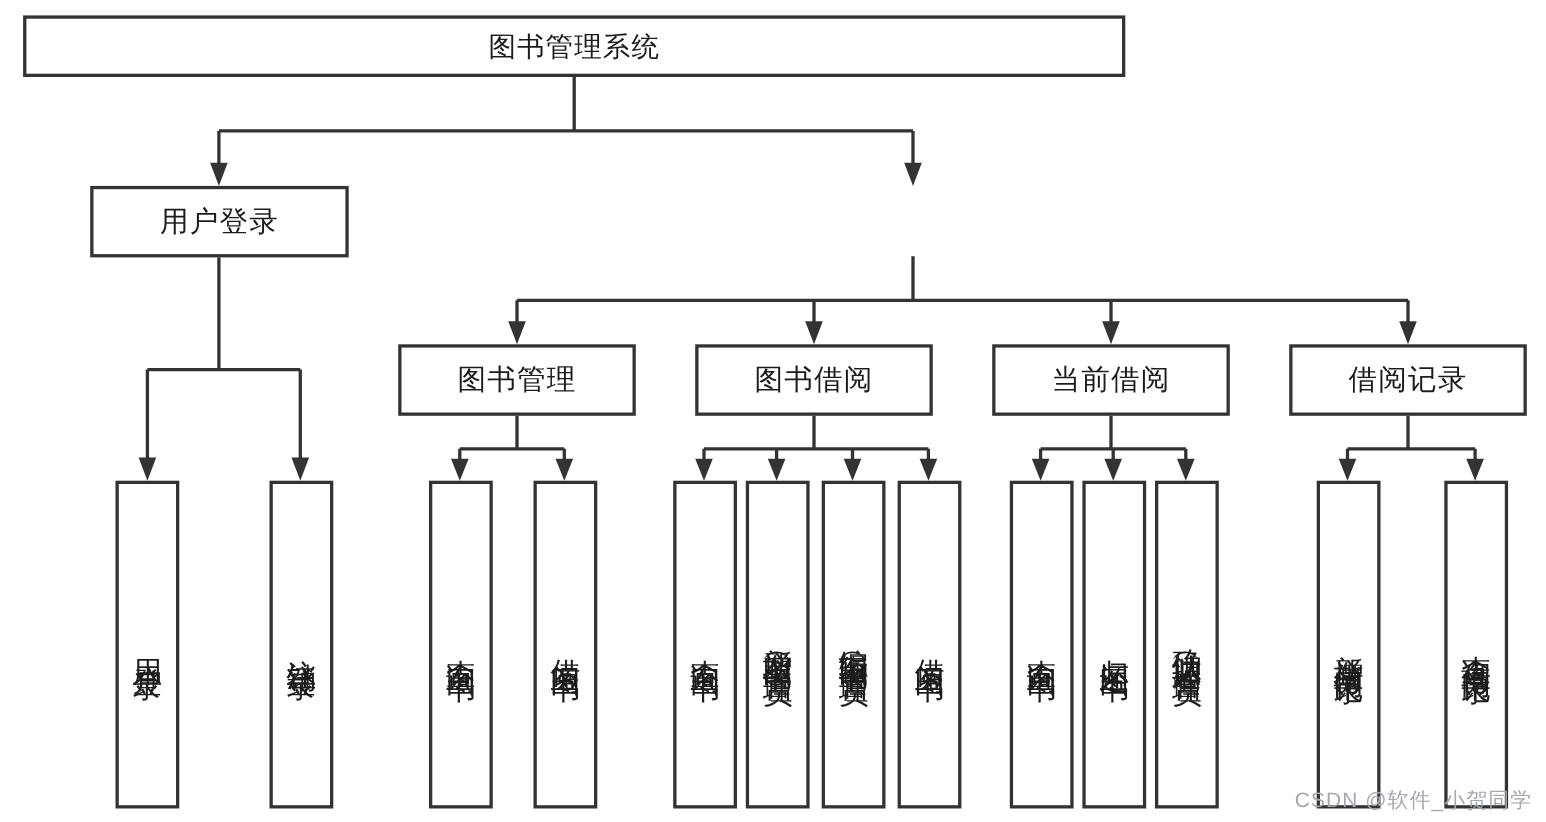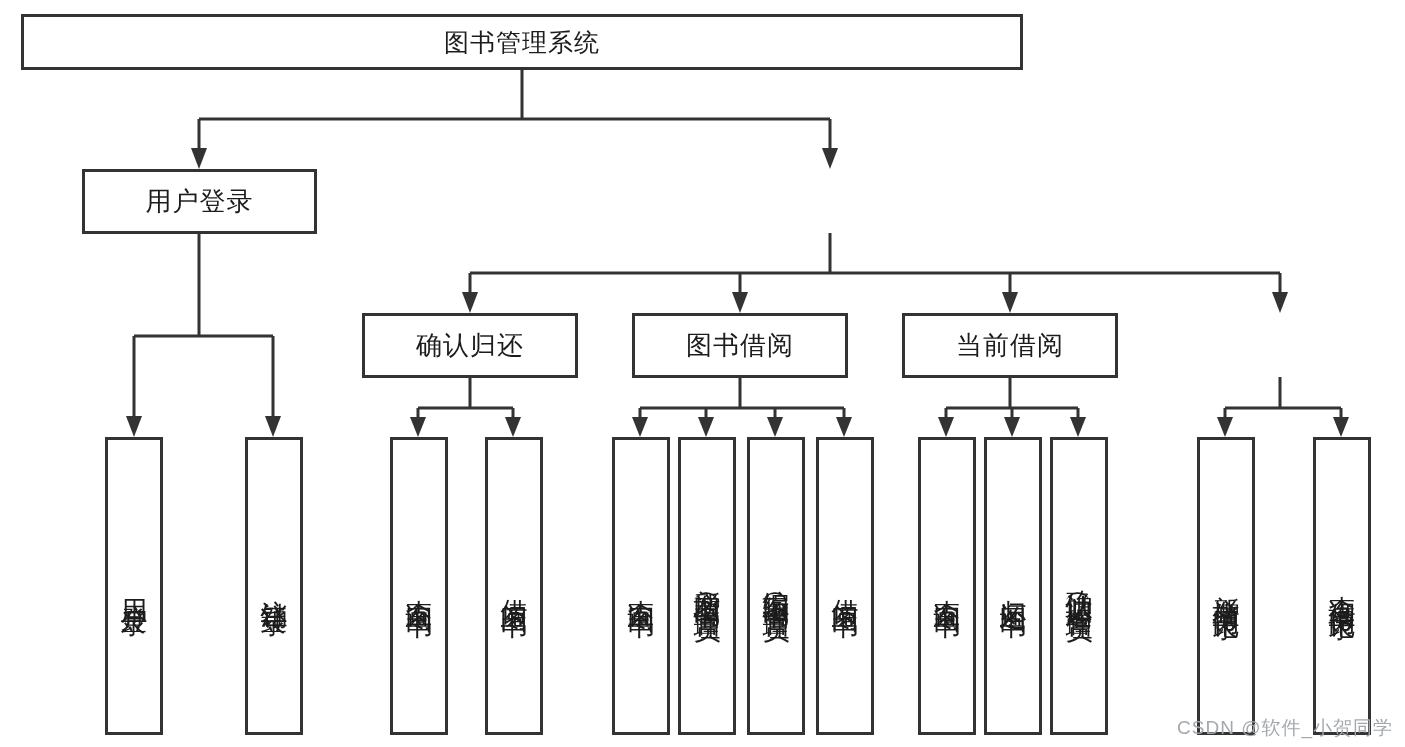--- a/index.html
+++ b/index.html
@@ -88,27 +88,30 @@
 
   <div class="node root">
     <span>图书管理系统</span>
   </div>
 
   <div class="node n-user">
     <span>用户登录</span>
   </div>
 
   <div class="node lv3 n-rec">
-    <span>确认归还</span>
+    <span>图书管理</span>
   </div>
   <div class="node lv3 n-cur">
     <span>当前借阅</span>
   </div>
   <div class="node lv3 n-bor">
     <span>图书借阅</span>
+  </div>
+  <div class="node lv3 n-log">
+    <span>借阅记录</span>
   </div>
 
   <div class="leaf lf1">
     <span>用户登录</span>
   </div>
   <div class="leaf lf2">
     <span>注销登录</span>
   </div>
 
   <div class="leaf lf3">

